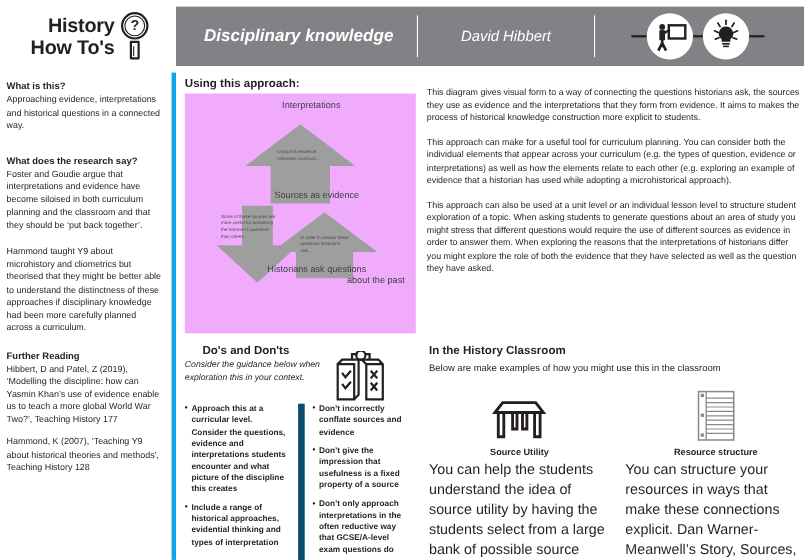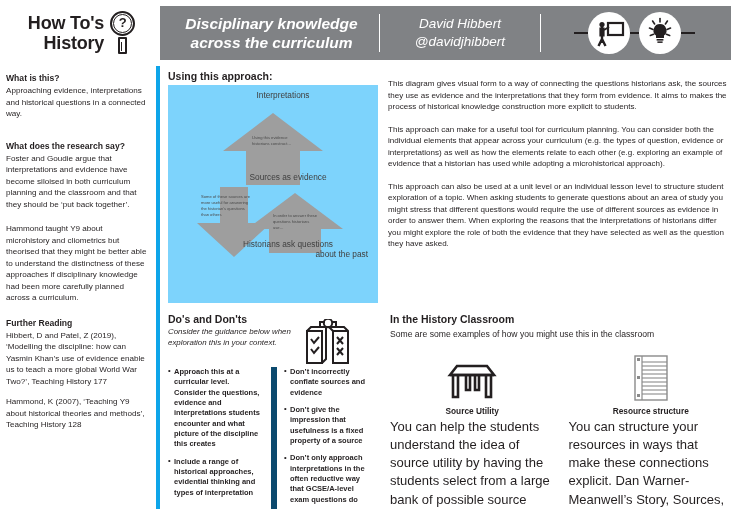--- a/index.html
+++ b/index.html
@@ -86,36 +86,36 @@
 
   
   .rightarea { flex: 1; position: relative; padding: 4px 2px 0 8px; }
 
   .topsection { display: flex; gap: 8px; }
   .diagramcol { width: 212px; flex: 0 0 212px; }
   .sect-title { font-size: 10.5px; font-weight: bold; margin: 0 0 3px 0; }
 
   .diagram {
     position: relative; width: 210px; height: 218px;
-    background: #7dd3fc;
+    background: #f0abfc;
   }
   .dlabel {
     position: absolute; font-size: 8.3px; color: #404040; text-align: center; line-height: 1.2;
   }
   .arrow-txt {
     position: absolute; font-size: 4.1px; color: #4a4a4a; line-height: 1.45; width: 46px;
   }
 
   .proseol { flex: 1; font-size: 8.05px; line-height: 1.43; padding-top: 8px; padding-right: 2px; }
   .proseol p { margin: 0 0 11px 0; }
 
   
   .bottom { display: flex; gap: 10px; margin-top: 10px; }
   .dosdonts { width: 212px; flex: 0 0 212px; position: relative; }
-  .dd-head { font-size: 10.5px; font-weight: bold; margin: 0 0 2px 0; }
+  .dd-head { font-size: 10.5px; font-weight: bold; margin: 0 0 2px 16px; }
   .dd-sub { font-size: 7.9px; font-style: italic; line-height: 1.38; width: 130px; margin: 0 0 8px 0; }
   .dd-cols { display: flex; gap: 7px; margin-top: 18px; font-weight: bold; }
   .dd-col { font-size: 7.5px; line-height: 1.38; }
   .dd-col.left { width: 96px; }
   .dd-col.right { width: 103px; border-left: 6px solid #0c4a6e; padding-left: 7px; }
   .dd-col ul { margin: 0; padding: 0; list-style: none; }
   .dd-col li { position: relative; padding-left: 6px; margin-bottom: 7px; }
   .dd-col li::before { content: "•"; position: absolute; left: 0; top: -0.5px; }
 
   .clipboards {
@@ -134,39 +134,37 @@
 </style>
 </head>
 <body>
 
 <div class="page">
 
   <div class="header">
 
     <div class="brand">
       <div class="brand-text">
+        <div>History</div>
         <div>How To's</div>
-        <div>History</div>
       </div>
       <div class="magnifier">
         <div class="lens"></div>
         <div class="lens-inner">?</div>
         <div class="handle"></div>
       </div>
     </div>
 
     <div class="banner">
       <div class="banner-title">
         <div>Disciplinary knowledge</div>
-        <div>across the curriculum</div>
       </div>
       <div class="banner-sep"></div>
       <div class="banner-author">
         <div>David Hibbert</div>
-        <div>@davidjhibbert</div>
       </div>
       <div class="banner-sep"></div>
       <div class="banner-icons">
         <div class="rule"></div>
         <div class="circ-icon">
           <svg width="42" height="42" viewBox="0 0 42 42" aria-hidden="true">
             <rect x="20" y="11" width="15" height="12" fill="none" stroke="#231f20" stroke-width="2.2"></rect>
             <circle cx="14" cy="12.5" r="2.6" fill="#231f20"></circle>
             <path d="M14 15 L14 31 M10.5 34 L14 27 L17.5 34" stroke="#231f20" stroke-width="2.4" fill="none"></path>
             <rect x="11.4" y="15.5" width="5.2" height="9" fill="#231f20"></rect>
@@ -282,21 +280,21 @@
                 <li>Don’t incorrectly conflate sources and evidence</li>
                 <li>Don’t give the impression that usefulness is a fixed property of a source</li>
                 <li>Don’t only approach interpretations in the often reductive way that GCSE/A-level exam questions do</li>
               </ul>
             </div>
           </div>
         </div>
 
         <div class="classroom">
           <div class="cl-head">In the History Classroom</div>
-          <div class="cl-sub">Some are some examples of how you might use this in the classroom</div>
+          <div class="cl-sub">Below are make examples of how you might use this in the classroom</div>
 
           <div class="examples">
 
             <div class="ex first">
               <div class="ex-iconwrap">
                 <svg width="56" height="44" viewBox="0 0 56 44" aria-hidden="true">
                   <path d="M6 16 L13 7 L43 7 L50 16 Z" fill="none" stroke="#231f20" stroke-width="2.6"></path>
                   <path d="M6 16 L50 16" stroke="#231f20" stroke-width="2.6"></path>
                   <path d="M9 17 L9 38 L14 38 L14 17" fill="none" stroke="#231f20" stroke-width="2.6"></path>
                   <path d="M42 17 L42 38 L47 38 L47 17" fill="none" stroke="#231f20" stroke-width="2.6"></path>

